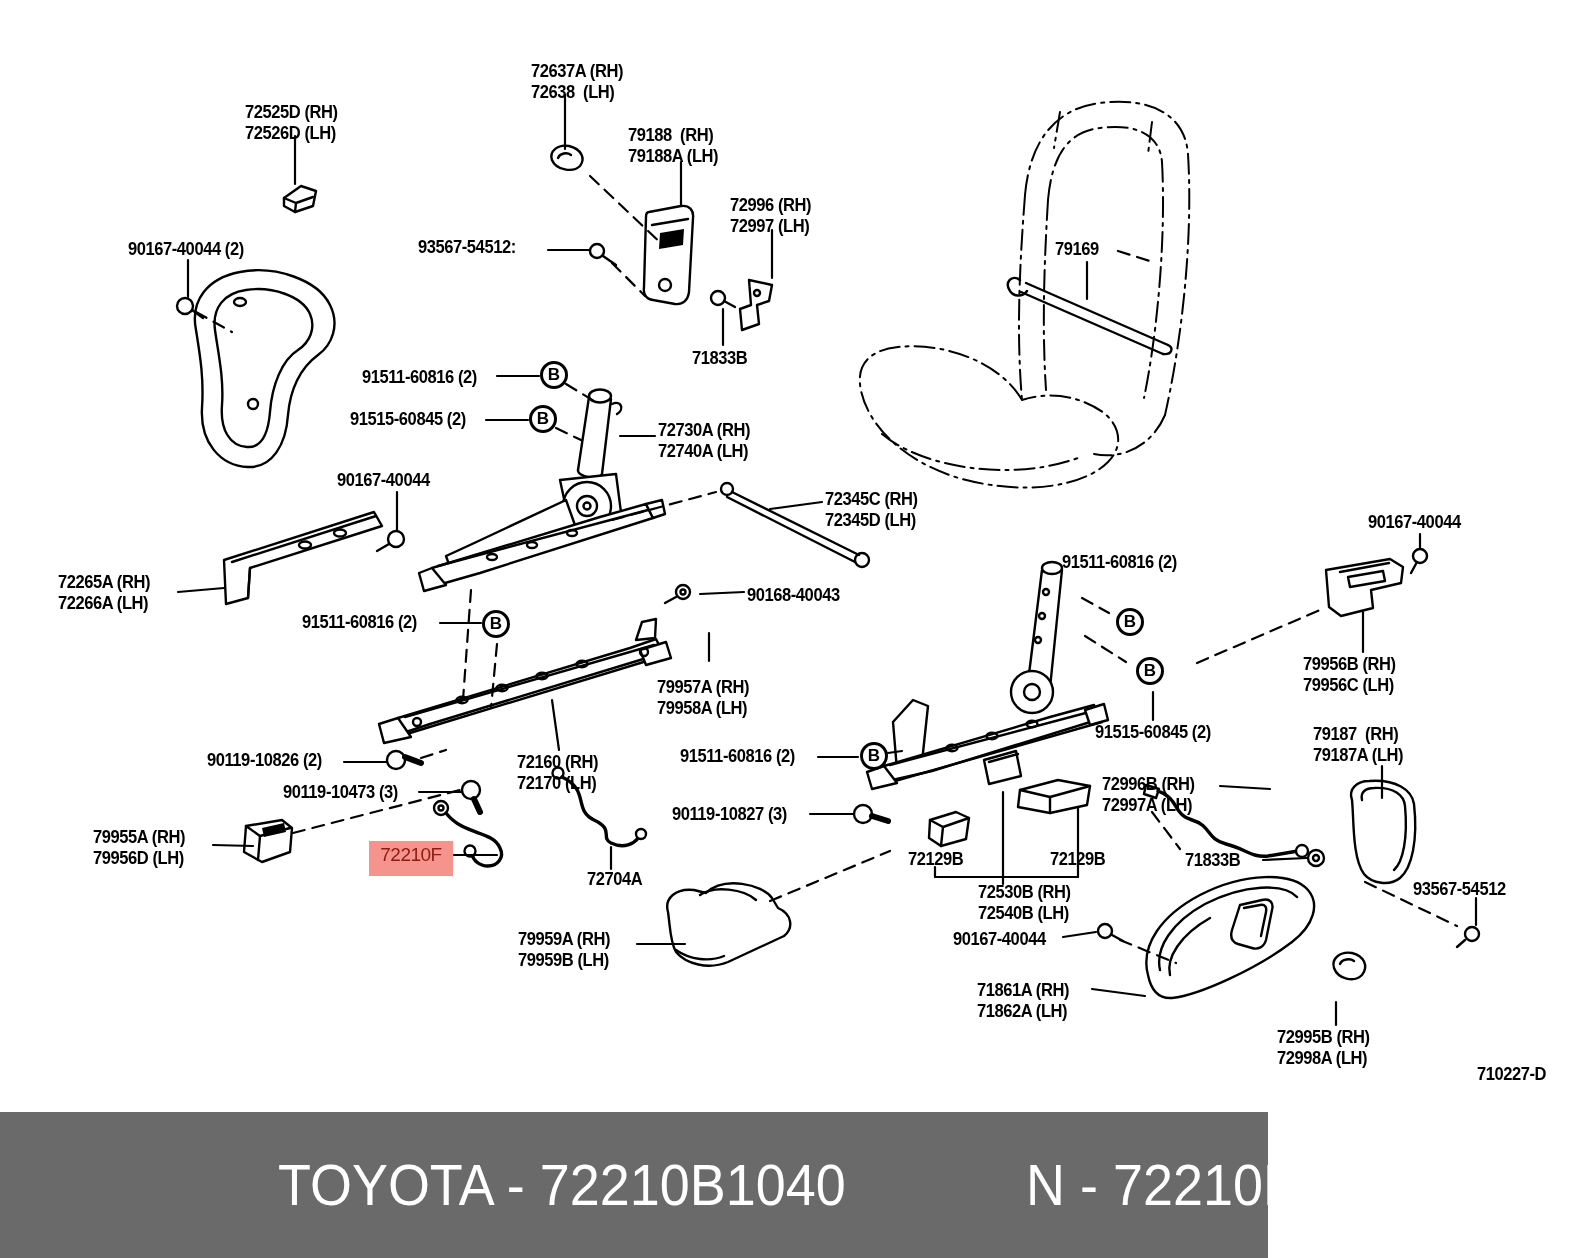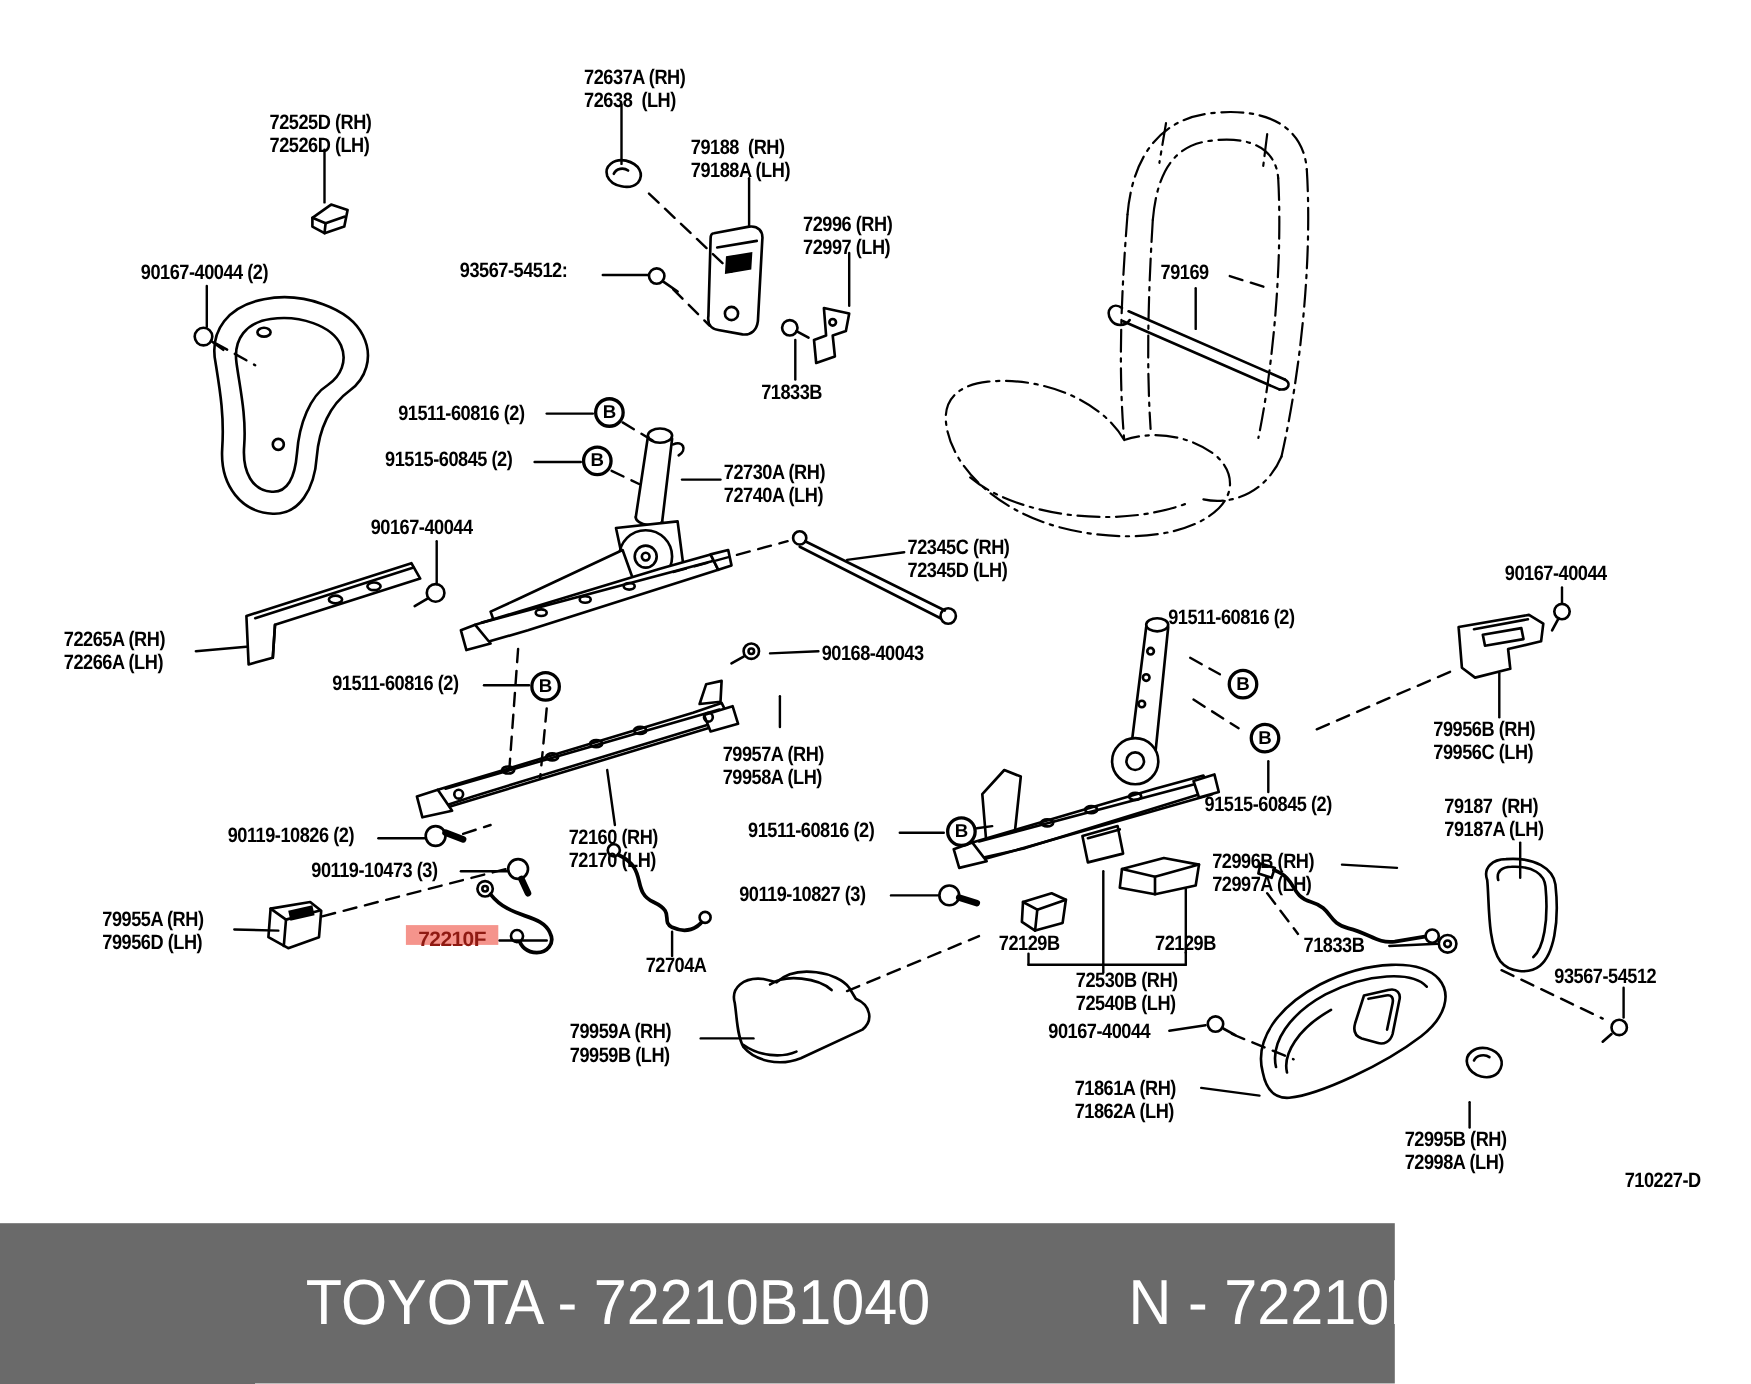--- a/index.html
+++ b/index.html
@@ -8,22 +8,22 @@
   svg.art{position:absolute;left:0;top:0;}
   .ln{fill:none;stroke:#000;stroke-width:2.4;stroke-linecap:round;stroke-linejoin:round;}
   .fw{fill:#fff;stroke:#000;stroke-width:2.4;stroke-linejoin:round;}
   .bk{fill:#000;stroke:none;}
   .ld{fill:none;stroke:#000;stroke-width:2.2;stroke-linecap:round;}
   .dash{fill:none;stroke:#000;stroke-width:2.2;stroke-dasharray:12 8;stroke-linecap:round;}
   .cdash{fill:none;stroke:#000;stroke-width:2;stroke-dasharray:20 6 3 6;stroke-linecap:round;}
   .cab{fill:none;stroke:#000;stroke-width:3.4;stroke-linecap:round;}
   .lbl{position:absolute;color:#000;font-weight:bold;font-size:19px;line-height:21px;
        letter-spacing:-0.5px;white-space:pre;transform:scaleX(.87);transform-origin:0 0;}
-  .hl{position:absolute;left:369px;top:841px;width:84px;height:18px;background:#f5948c;
-      color:#8f1a12;font-weight:bold;font-size:19px;line-height:27px;text-align:center;
+  .hl{position:absolute;left:369px;top:841px;width:84px;height:35px;background:#f5948c;
+      color:#8f1a12;font-weight:normal;font-size:19px;line-height:27px;text-align:center;
       letter-spacing:-0.5px;}
   .bmark{position:absolute;width:28px;height:28px;border:3px solid #000;border-radius:50%;
          background:#fff;box-sizing:border-box;display:flex;align-items:center;
          justify-content:center;font-weight:bold;font-size:17px;}
   .refcode{position:absolute;left:1477px;top:1063px;font-weight:bold;font-size:19px;
            letter-spacing:-0.5px;transform:scaleX(.87);transform-origin:0 0;}
   .footer{position:absolute;left:0;top:1112px;width:1268px;height:146px;background:#6a6a6a;}
   .footer .ft{position:absolute;top:0;color:#fff;font-size:58px;line-height:146px;
               transform:scaleX(.93);transform-origin:0 0;white-space:pre;}
   .ft-left{left:278px;}

